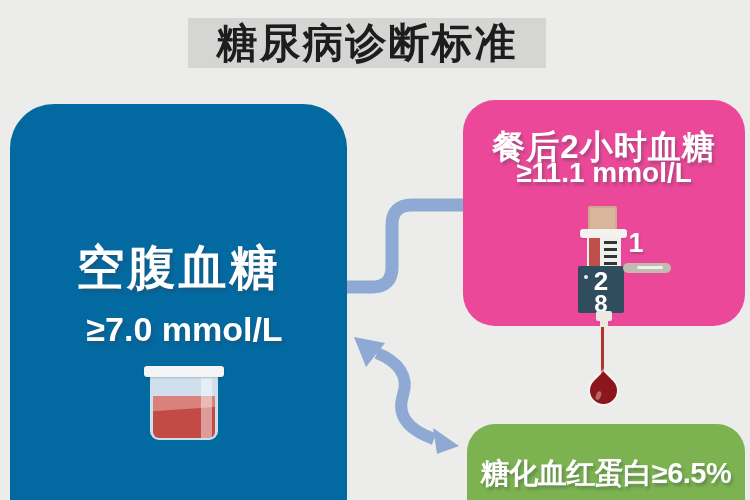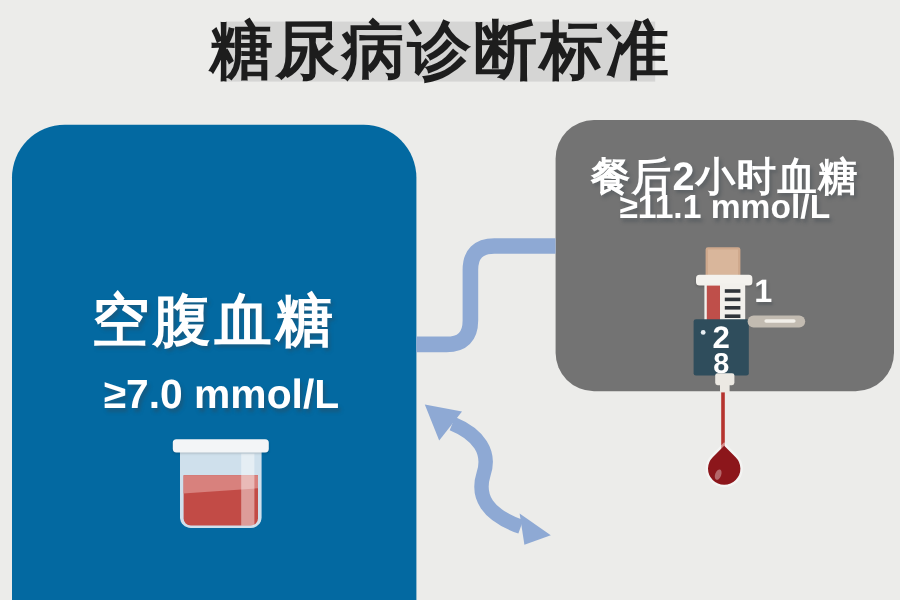--- a/index.html
+++ b/index.html
@@ -6,32 +6,32 @@
   html,body { width:750px; height:500px; overflow:hidden; }
   body { font-family:"Liberation Sans","DejaVu Sans",sans-serif; }
   #stage { position:relative; width:750px; height:500px; background:#ececea; overflow:hidden; }
 
   
   .title-bar {
     position:absolute; left:188px; top:18px; width:358px; height:50px;
     background:#d5d5d4; display:flex; align-items:center; justify-content:center;
   }
   .title-bar span {
-    font-size:53px; font-weight:bold; color:#1d1d1d; letter-spacing:2px; white-space:nowrap;
+    font-size:41px; font-weight:bold; color:#1d1d1d; letter-spacing:2px; white-space:nowrap;
   }
 
   
   .card { position:absolute; }
   .card-fasting {
     left:10px; top:104px; width:337px; height:412px;
     background:#0369a1; border-radius:44px 44px 0 0;
   }
   .card-postprandial {
     left:463px; top:100px; width:282px; height:226px;
-    background:#737373; border-radius:32px;
+    background:#ec4899; border-radius:32px;
   }
   .card-hba1c {
     left:467px; top:424px; width:278px; height:76px;
     background:#7cb350; border-radius:28px 28px 0 0;
   }
   .card h2, .card .value, .card .label {
     position:absolute; left:0; width:100%; text-align:center; color:#ffffff;
     text-shadow:2px 3px 3px rgba(55,65,75,0.35); white-space:nowrap;
   }
   .card-fasting h2 { top:230px; font-size:48px; font-weight:bold; letter-spacing:3px;
@@ -129,20 +129,23 @@
       <div class="gm-meter">
         <span class="d2">2</span>
         <span class="d8">8</span>
       </div>
       <div class="gm-dot"></div>
       <div class="gm-strip"></div>
       <div class="gm-strip-slot"></div>
     </div>
   </div>
 
+  <div class="card card-hba1c">
+    <div class="label">糖化血红蛋白≥6.5%</div>
+  </div>
 
   <svg class="connectors" viewBox="0 0 750 500">
     <path d="M347 287 H372 Q392 287 392 267 V225 Q392 205 412 205 H463" fill="none" stroke="#8ea9d4" stroke-width="13"></path>
     <g>
       <path d="M377 353 C 399 362, 409 377, 403 395 C 397 414, 406 429, 434 439" fill="none" stroke="#8ea9d4" stroke-width="12"></path>
       <polygon points="354,337 385,343 366,367" fill="#8ea9d4"></polygon>
       <polygon points="459,446 433,428 437,454" fill="#8ea9d4"></polygon>
     </g>
   </svg>
 

